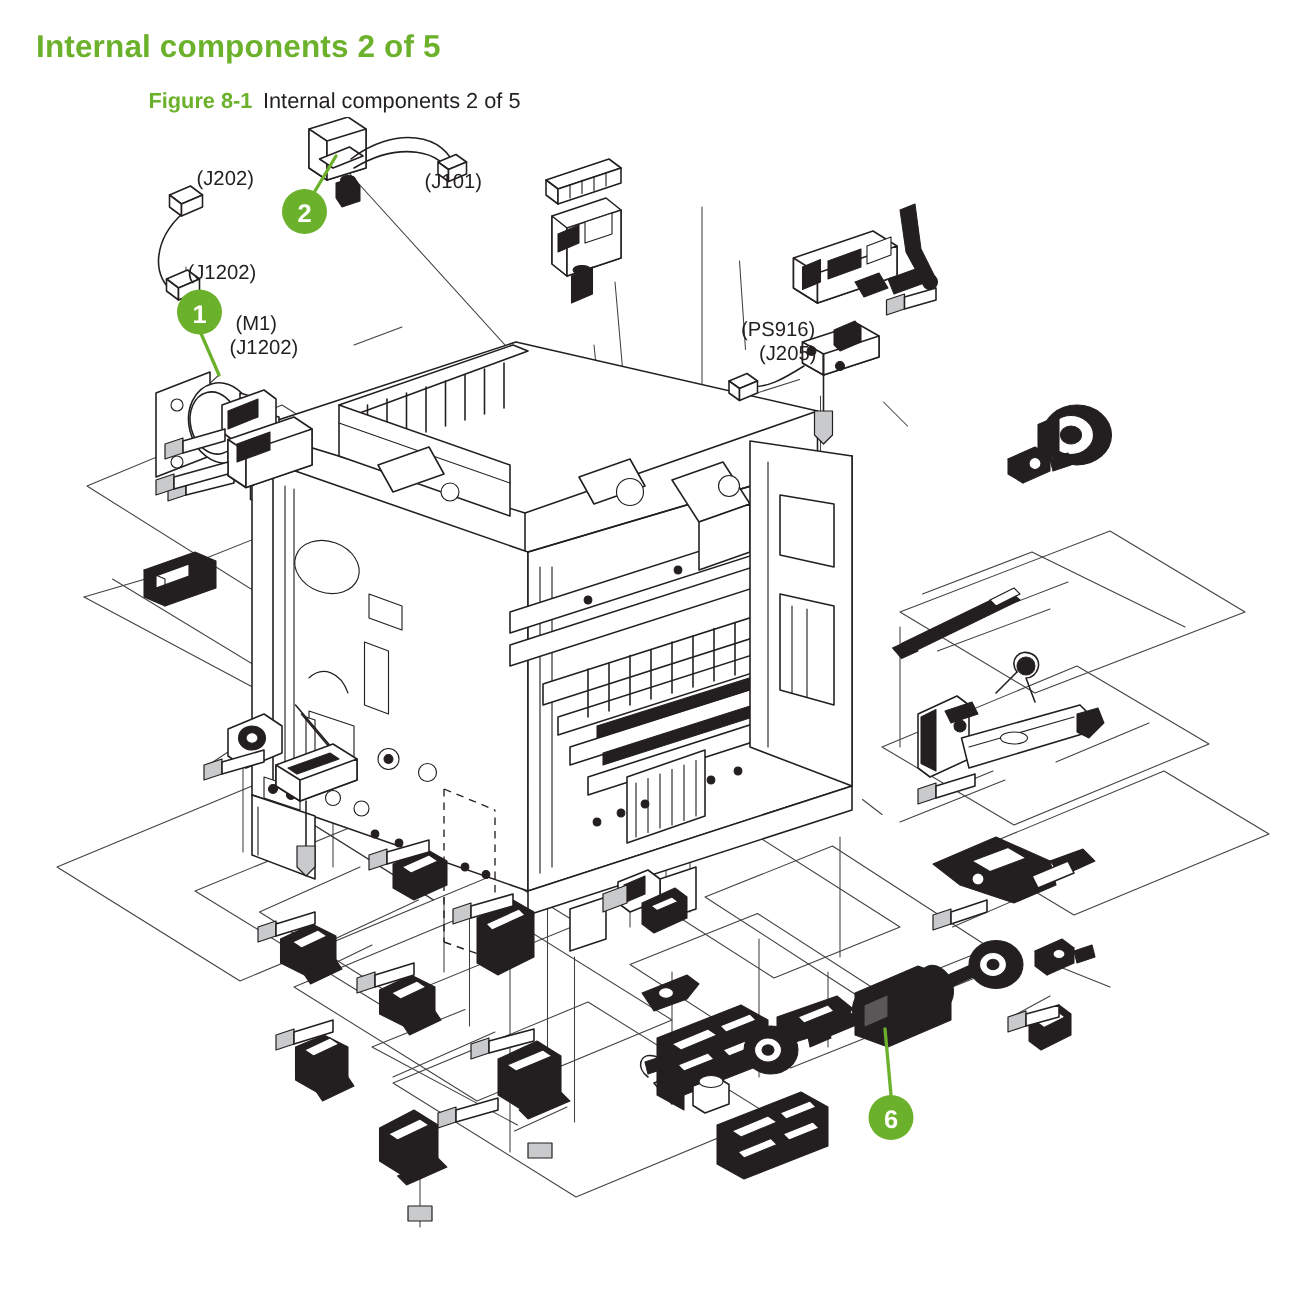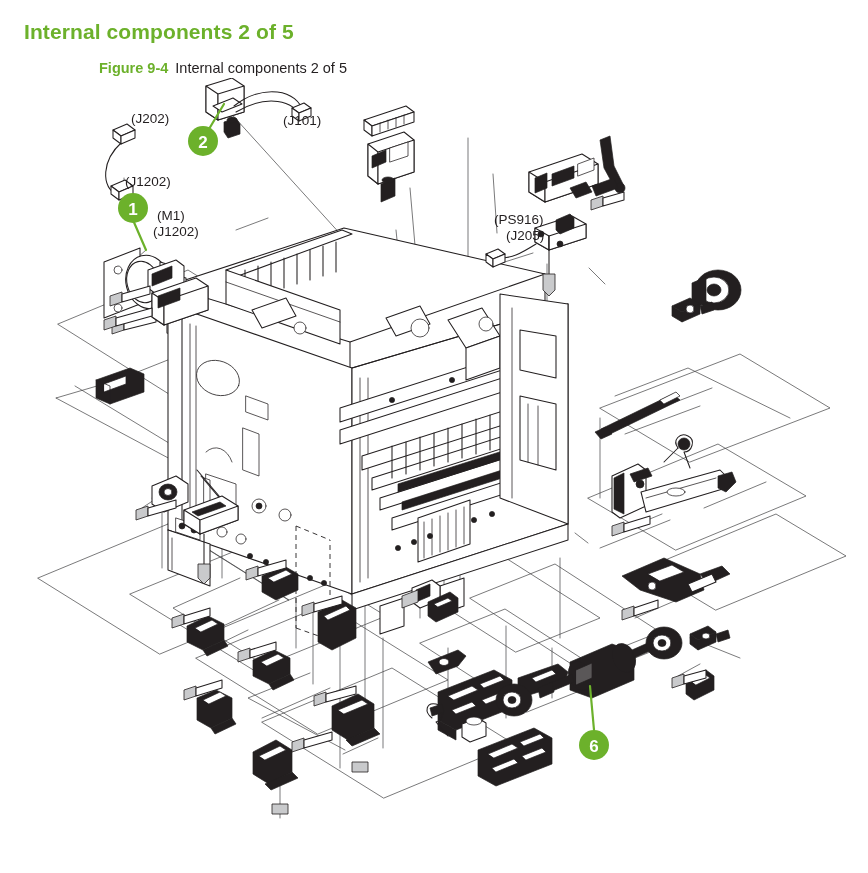--- a/index.html
+++ b/index.html
@@ -80,21 +80,21 @@
   .leader { fill: none; stroke: #6CB12B; stroke-width: 2.2; stroke-linecap: round; }
 </style>
 </head>
 <body>
 
 <div id="page">
 
   <div class="section-heading">Internal components 2 of 5</div>
 
   <div class="figure-caption">
-    <span class="fig-num">Figure 9-4</span><span class="fig-title">Internal components 2 of 5</span>
+    <span class="fig-num">Figure 8-1</span><span class="fig-title">Internal components 2 of 5</span>
   </div>
 
   <div id="artboard">
   <svg width="868" height="795" viewBox="0 0 868 795" xmlns="http://www.w3.org/2000/svg">
 
     <g>
       <path class="ln-h" d="M226,30 L480,310"></path>
       <path class="ln-h" d="M410,110 L437,420"></path>
       <path class="ln-h" d="M468,60 L468,300 L330,300"></path>
       <path class="ln-h" d="M396,152 L418,370"></path>

